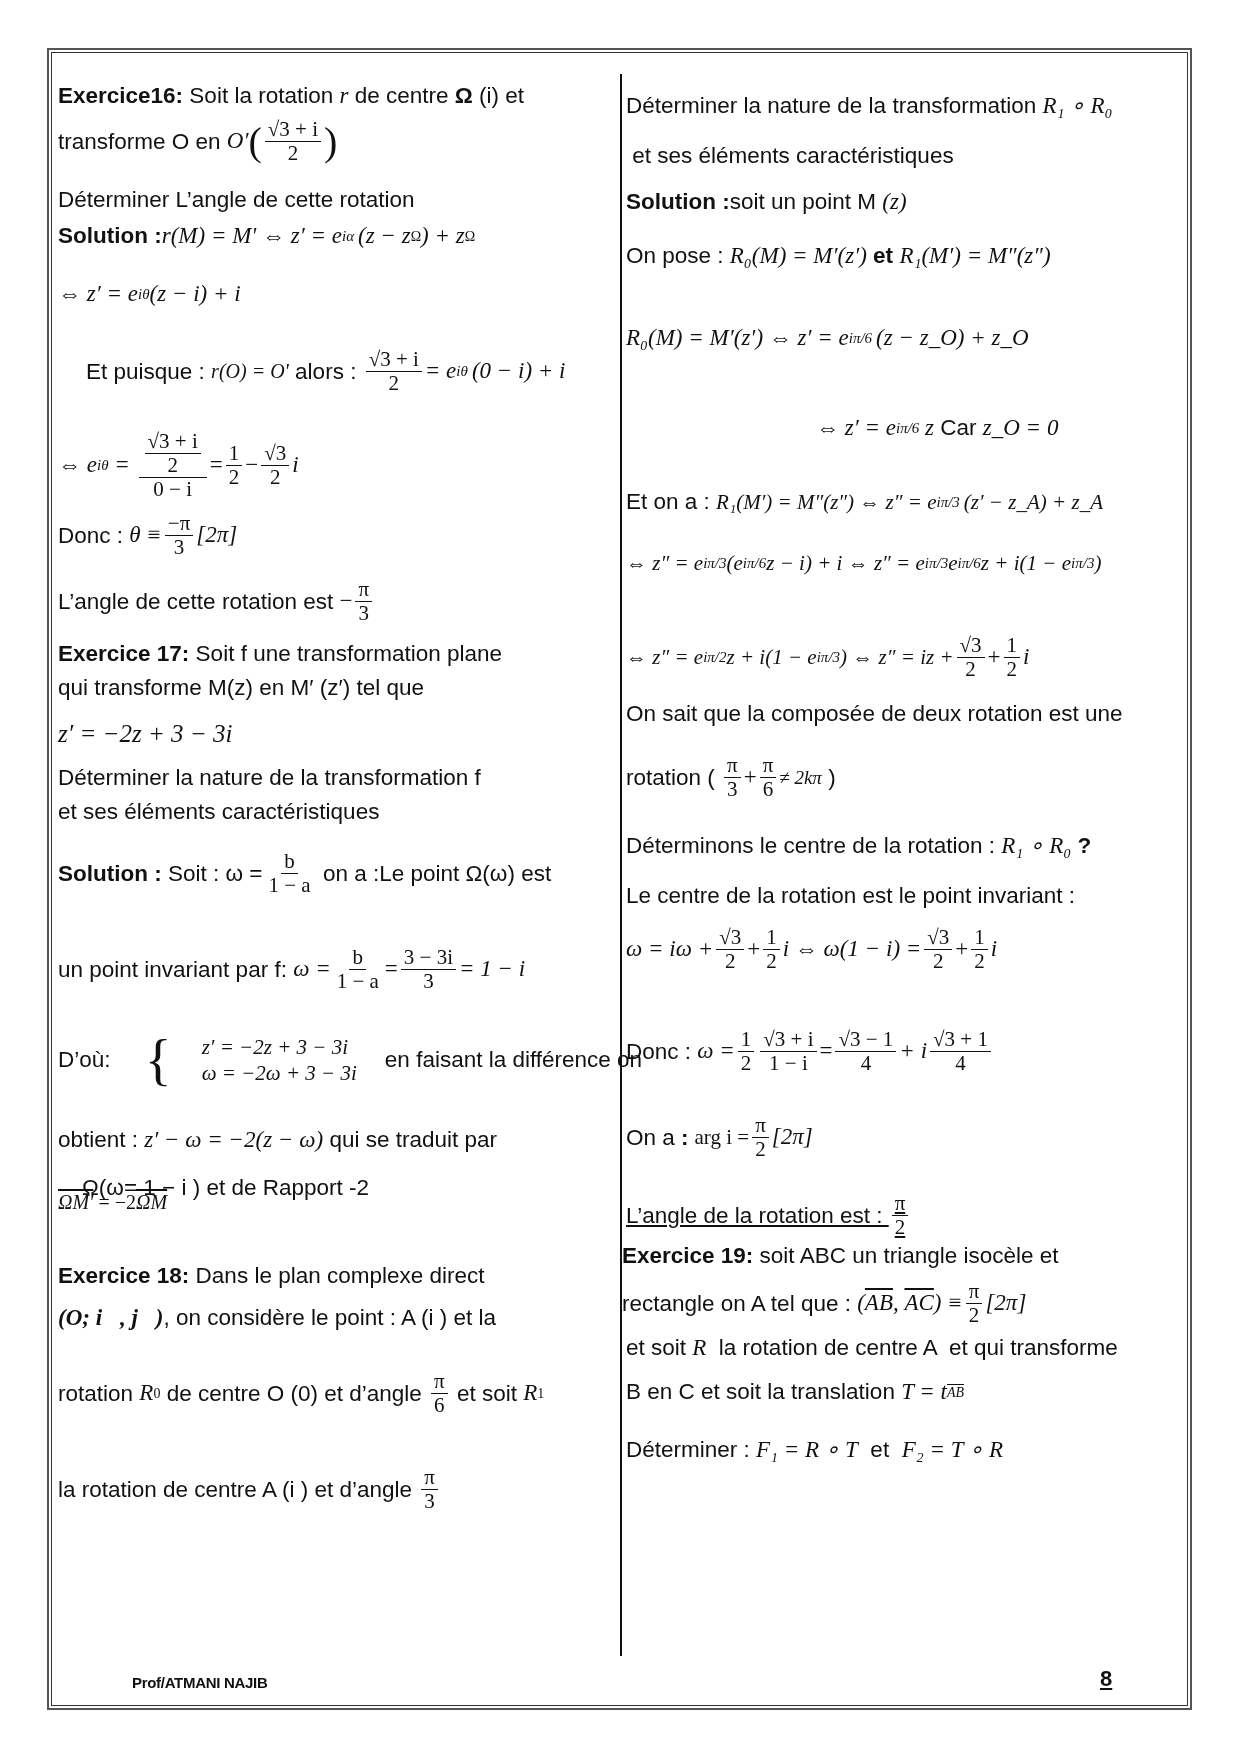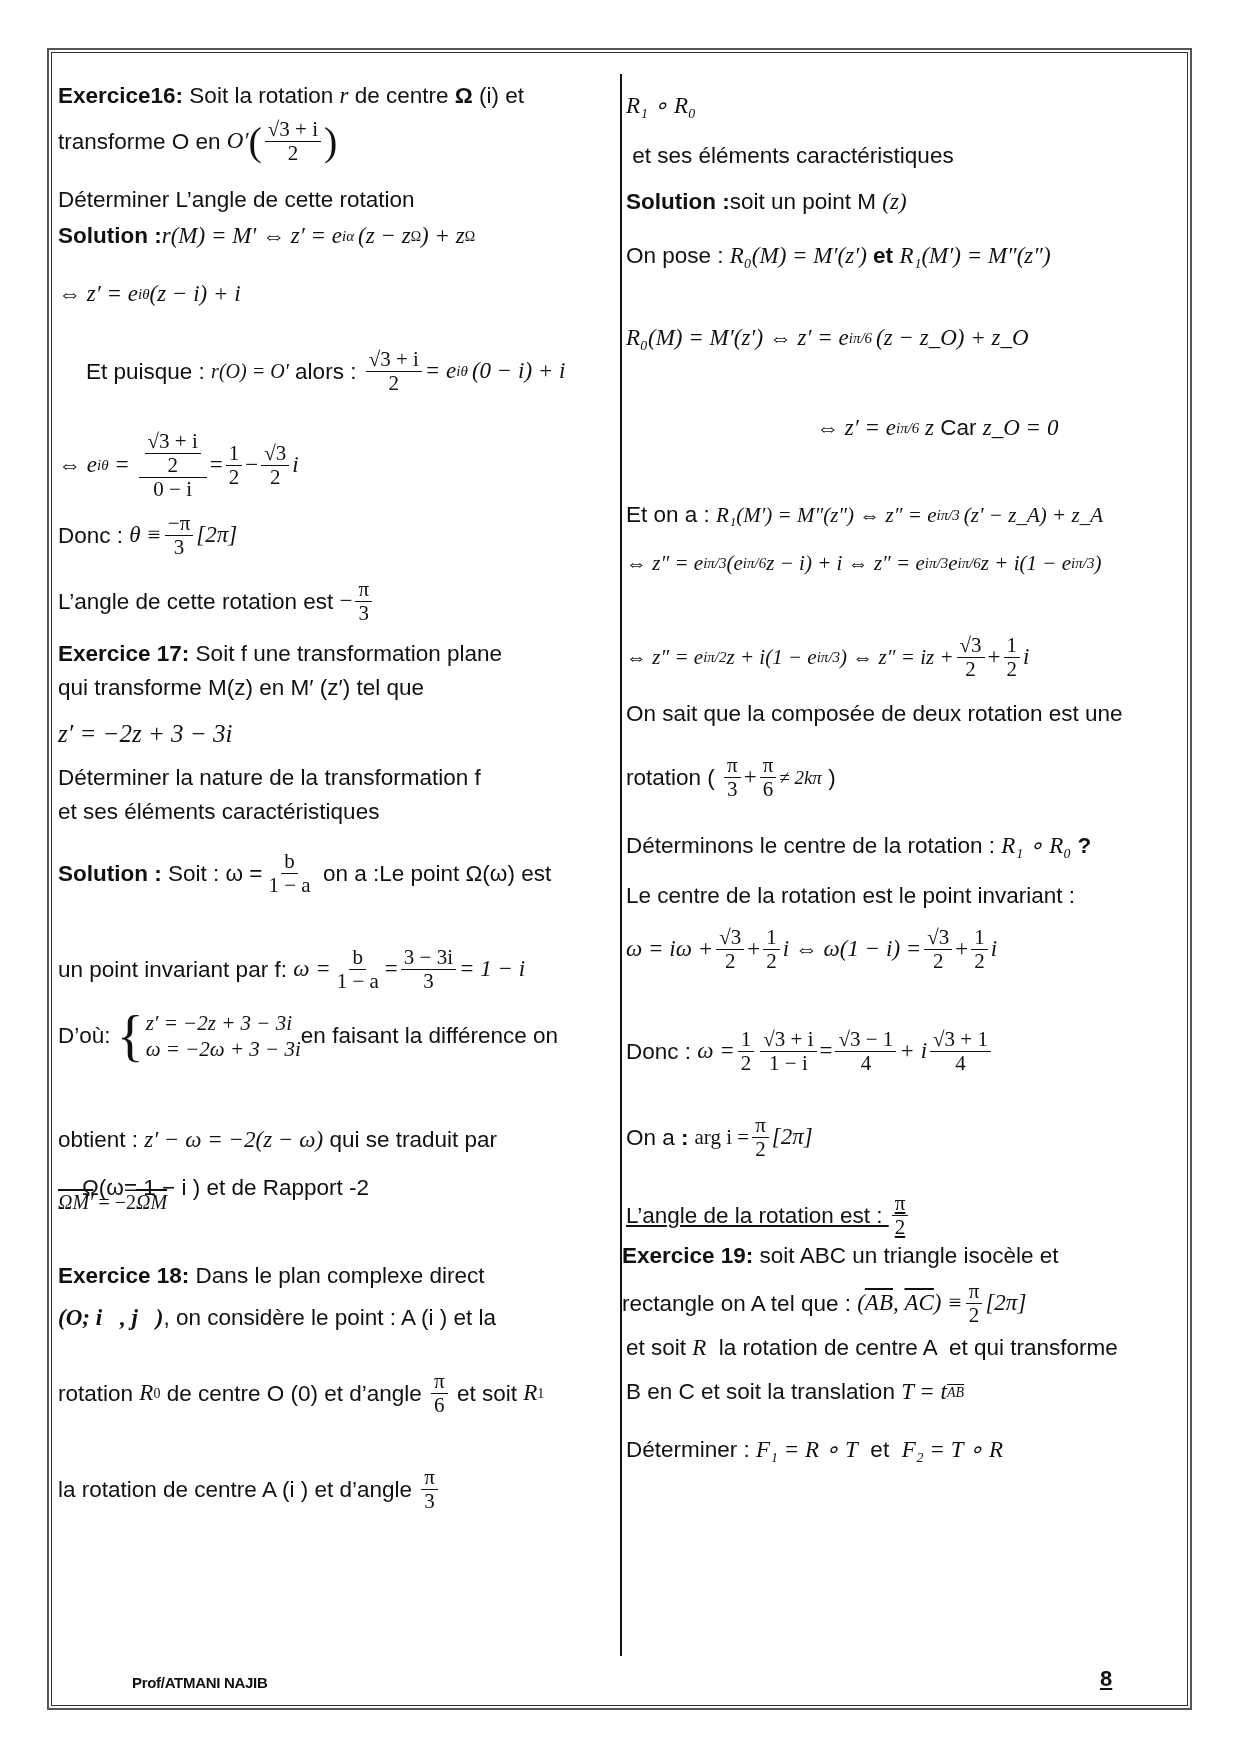--- a/index.html
+++ b/index.html
@@ -172,21 +172,21 @@
       <span class="den">1 − a</span>
     </span>
     <span class="mu">=</span>
     <span class="frac">
       <span class="num">3 − 3i</span>
       <span class="den">3</span>
     </span>
     <span class="m">= 1 − i</span>
   </div>
 
-  <div class="row" style="top:936px;">
+  <div class="row" style="top:960px;gap:28px;">
     <span style="white-space:pre">D’où: </span>
     <span class="big" style="font-size:56px">{</span>
     <span style="display:inline-flex;flex-direction:column;margin-left:2px">
       <span class="m" style="font-size:21px">z′ = −2z + 3 − 3i</span>
       <span class="m" style="font-size:21px">ω = −2ω + 3 − 3i</span>
     </span>
     <span>en faisant la différence on</span>
   </div>
 
   <div class="row" style="top:1052px;">
@@ -231,20 +231,21 @@
     <span class="frac">
       <span class="num">π</span>
       <span class="den">3</span>
     </span>
   </div>
 </div>
 
 <div class="col col-right">
 
   <div class="row" style="top:18px;">
+    <span style="white-space:pre">Déterminer la nature de la transformation </span>
     <span class="m">R₁ ∘ R₀</span>
   </div>
   <div class="row" style="top:68px;">
     <span style="white-space:pre"> et ses éléments caractéristiques</span>
   </div>
   <div class="row" style="top:114px;">
     <span class="b">Solution :</span>
     <span style="white-space:pre">soit un point M </span>
     <span class="m">(z)</span>
   </div>
@@ -262,21 +263,21 @@
   </div>
 
   <div class="row" style="left:190px;top:340px;">
     <span class="m">⇔ z′ = e</span>
     <span class="m sup">iπ/6</span>
     <span class="m" style="white-space:pre"> z</span>
     <span style="white-space:pre"> Car </span>
     <span class="m">z_O = 0</span>
   </div>
 
-  <div class="row" style="top:427px;text-align:center;">
+  <div class="row" style="top:414px;text-align:center;">
     <span style="white-space:pre">Et on a : </span>
     <span class="m" style="font-size:21px">R₁(M′) = M″(z″) ⇔ z″ = e</span>
     <span class="m sup">iπ/3</span>
     <span class="m" style="font-size:21px;margin-left:4px">(z′ − z_A) + z_A</span>
   </div>
 
   <div class="row" style="top:476px;">
     <span class="m" style="font-size:21px">⇔ z″ = e</span>
     <span class="m sup">iπ/3</span>
     <span class="m" style="font-size:21px">(e</span>

